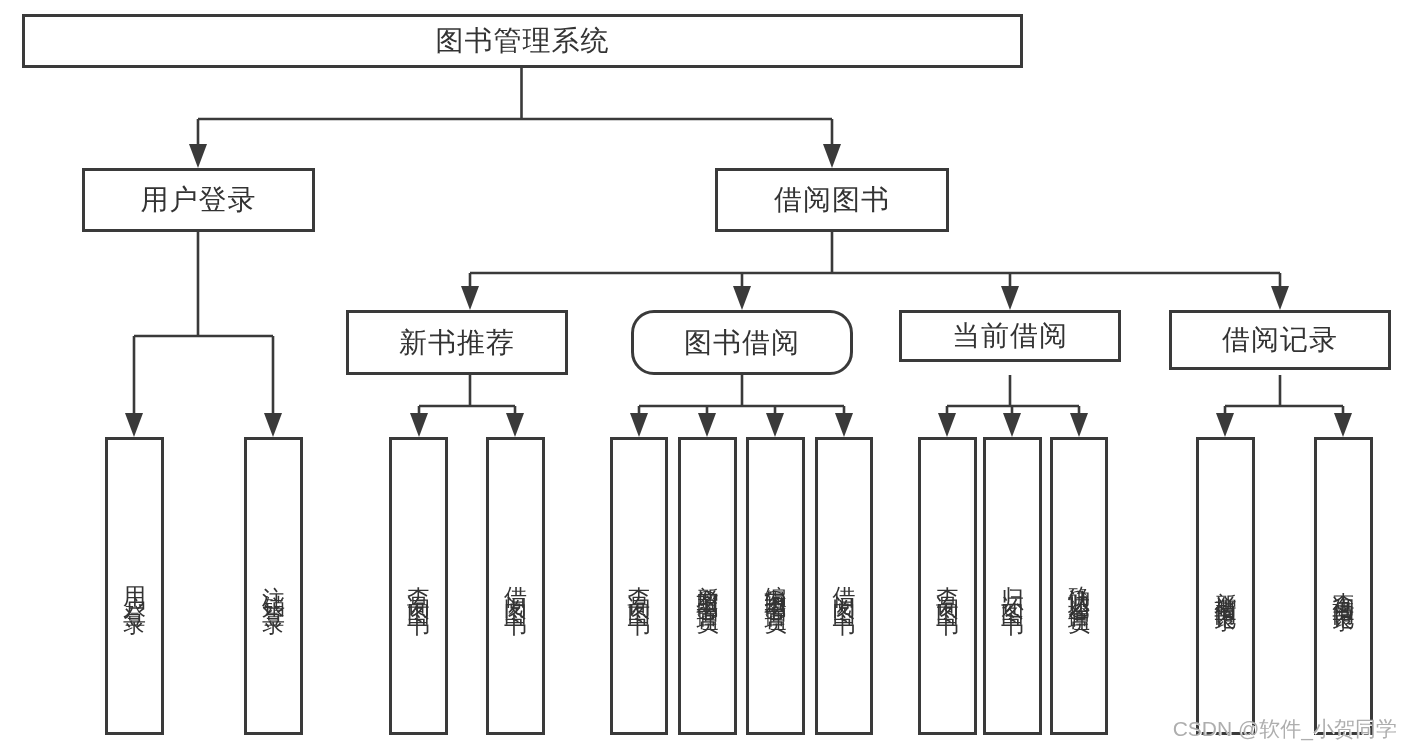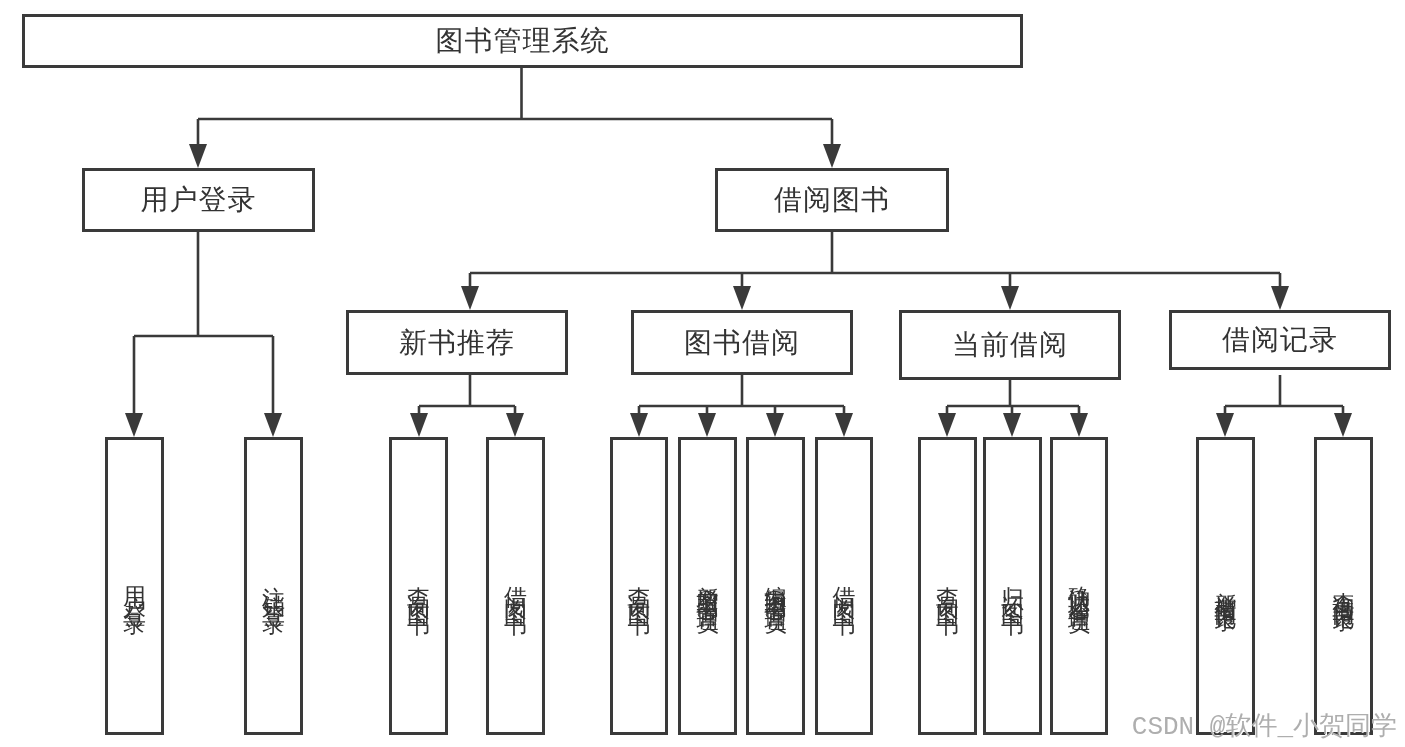--- a/index.html
+++ b/index.html
@@ -59,26 +59,25 @@
     color: var(--text);
   }
   .box.leaf .vtext.long {
     letter-spacing: 4px;
     font-size: 22px;
   }
   .watermark {
     position: absolute;
     right: 8px;
     bottom: 4px;
-    font-size: 26px;
+    font-size: 21px;
     color: var(--watermark_color);
     text-shadow: 1px 1px 0 #ffffff;
     white-space: nowrap;
     z-index: 5;
-    font-family: Liberation Mono, monospace;
   }
 </style>
 </head>
 <body>
 
 <div class="canvas">
 
   <svg class="connectors" viewBox="0 0 1405 747" xmlns="http://www.w3.org/2000/svg">
 
     <path class="wire" d="M521.5 68 V119 M198 119 H832"></path>
@@ -145,24 +144,24 @@
   <div class="box h" style="left:82px; top:168px; width:233px; height:64px;">
     <span class="label">用户登录</span>
   </div>
   <div class="box h" style="left:715px; top:168px; width:234px; height:64px;">
     <span class="label">借阅图书</span>
   </div>
 
   <div class="box h" style="left:346px; top:310px; width:222px; height:65px;">
     <span class="label">新书推荐</span>
   </div>
-  <div class="box h" style="left:631px; top:310px; width:222px; height:65px;">
+  <div class="box h" style="left:631px; top:310px; width:222px; height:65px;border-radius:23px;">
     <span class="label">图书借阅</span>
   </div>
-  <div class="box h" style="left:899px; top:310px; width:222px; height:70px;">
+  <div class="box h" style="left:899px; top:310px; width:222px; height:52px;">
     <span class="label">当前借阅</span>
   </div>
   <div class="box h" style="left:1169px; top:310px; width:222px; height:60px;">
     <span class="label">借阅记录</span>
   </div>
 
   <div class="box leaf" style="left:105px; top:437px; width:59px; height:298px;">
     <span class="vtext">用户登录</span>
   </div>
   <div class="box leaf" style="left:244px; top:437px; width:59px; height:298px;">

